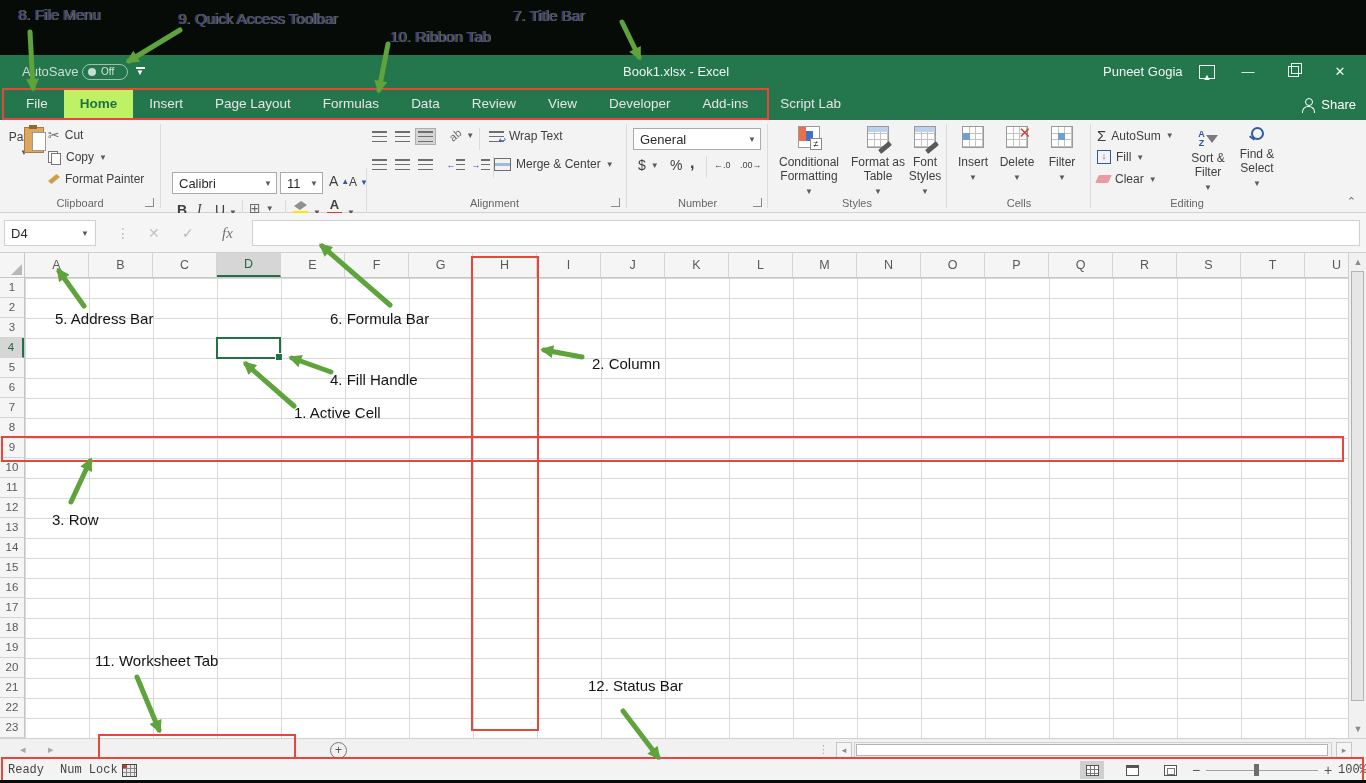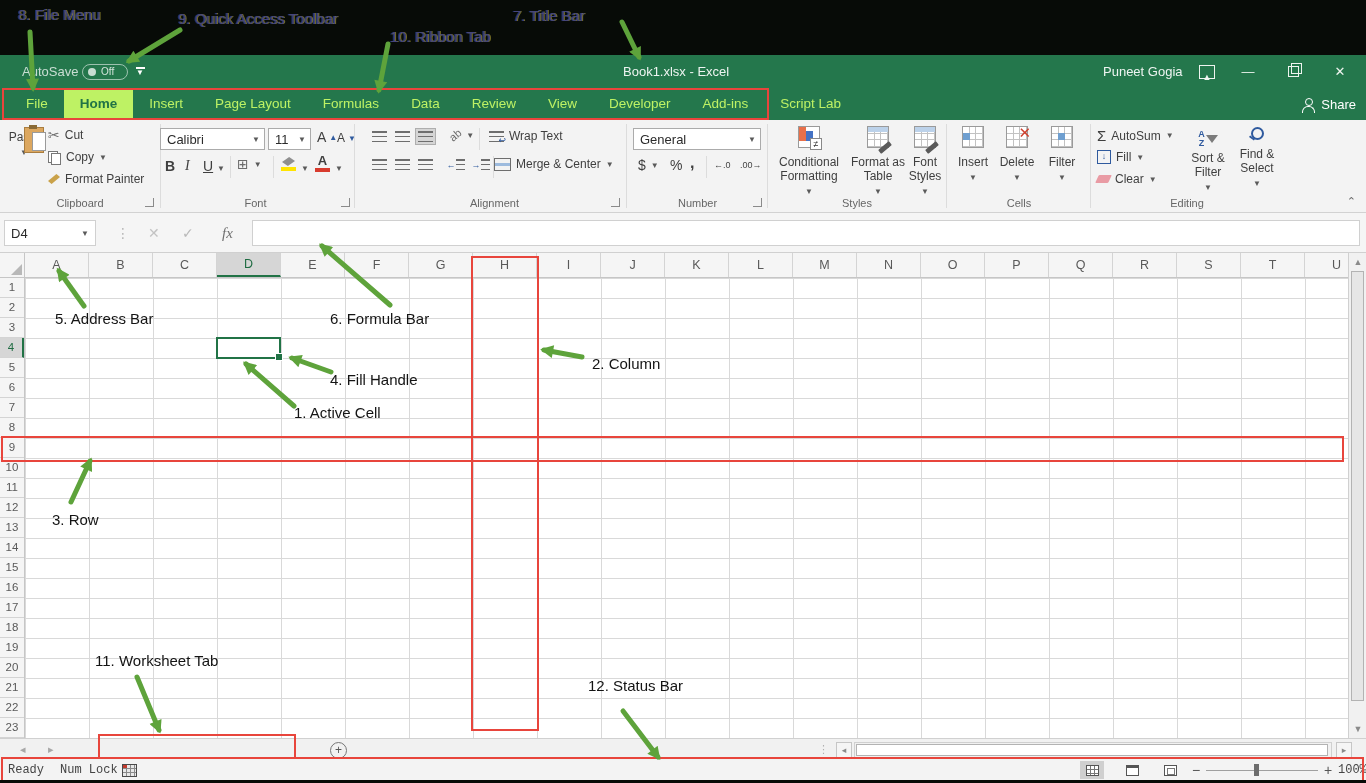--- a/index.html
+++ b/index.html
@@ -22,21 +22,21 @@
   .qat-custom i{display:block;border-top:2px solid #fff;width:9px;}
   .qat-custom b{display:block;color:#fff;font-size:8px;line-height:7px;font-weight:normal;}
   .winbtn{position:absolute;top:0;height:33px;width:30px;text-align:center;color:#eef4ef;font-size:13px;line-height:33px;}
   .restore-ico{position:absolute;top:11px;left:10px;width:9px;height:9px;border:1px solid #eef4ef;background:#24774c;}
   .restore-ico::before{content:"";position:absolute;left:2px;top:-4px;width:9px;height:9px;border:1px solid #eef4ef;}
   .ribbondisp{position:absolute;left:1199px;top:10px;width:14px;height:12px;border:1px solid #eef4ef;text-align:center;}
   .ribbondisp span{color:#eef4ef;font-size:9px;line-height:11px;}
   
   .tabrow{left:0;top:88px;width:1366px;height:32px;background:#24774c;z-index:1;}
   .tabs{position:absolute;left:10px;top:0;height:32px;display:flex;}
-  .rtab{height:32px;line-height:32px;padding:0 16px;color:#bef264;font-size:13.5px;cursor:default;white-space:nowrap;}
+  .rtab{height:32px;line-height:32px;padding:0 16px;color:#e5e5e5;font-size:13.5px;cursor:default;white-space:nowrap;}
   .rtab.active{background:#bef264;color:#217346;font-weight:bold;}
   .tellme{position:absolute;left:786px;top:0;height:32px;display:flex;align-items:center;gap:8px;color:rgba(255,255,255,.92);font-size:13px;}
   .bulb{width:9px;height:9px;border:1.5px solid #fff;border-radius:50%;position:relative;}
   .bulb::after{content:"";position:absolute;left:2px;top:9px;width:4px;height:3px;border-bottom:1.5px solid #fff;}
   .share{position:absolute;right:10px;top:0;height:32px;display:flex;align-items:center;gap:7px;color:#fff;font-size:13px;}
   .person{width:12px;height:13px;position:relative;}
   .person::before{content:"";position:absolute;left:3px;top:0;width:6px;height:6px;border:1.3px solid #fff;border-radius:50%;}
   .person::after{content:"";position:absolute;left:0;top:8px;width:11px;height:6px;border:1.3px solid #fff;border-bottom:none;border-radius:6px 6px 0 0;}
   
   .ribbon{left:0;top:120px;width:1366px;height:93px;background:#f3f3f3;border-bottom:1px solid #d2d2d2;box-sizing:border-box;z-index:1;}
@@ -225,21 +225,21 @@
     </div>
     <div class="mini" style="left:48px;top:52px;">
       <span class="brush"></span>
       <span>Format Painter</span>
     </div>
     <div class="glabel">Clipboard</div>
     <span class="lnch" style="right:6px;"></span>
     <div class="gsep" style="left:160px;"></div>
   </div>
 
-  <div class="grp" style="left:157px;width:197px;">
+  <div class="grp" style="left:169px;width:197px;margin-top:44px;">
     <div class="combo" style="left:3px;top:8px;width:105px;height:22px;">
       <span>Calibri</span>
         <span class="caret">▼</span>
     </div>
     <div class="combo" style="left:111px;top:8px;width:43px;height:22px;">
       <span>11</span>
         <span class="caret">▼</span>
     </div>
     <div class="mini" style="left:160px;top:9px;font-size:14px;">A<span style="color:#2f5a9e;font-size:8px;vertical-align:6px;margin-left:-2px;">▲</span></div>
     <div class="mini" style="left:180px;top:11px;font-size:12px;">A<span style="color:#2f5a9e;font-size:8px;vertical-align:6px;margin-left:-2px;">▼</span></div>

